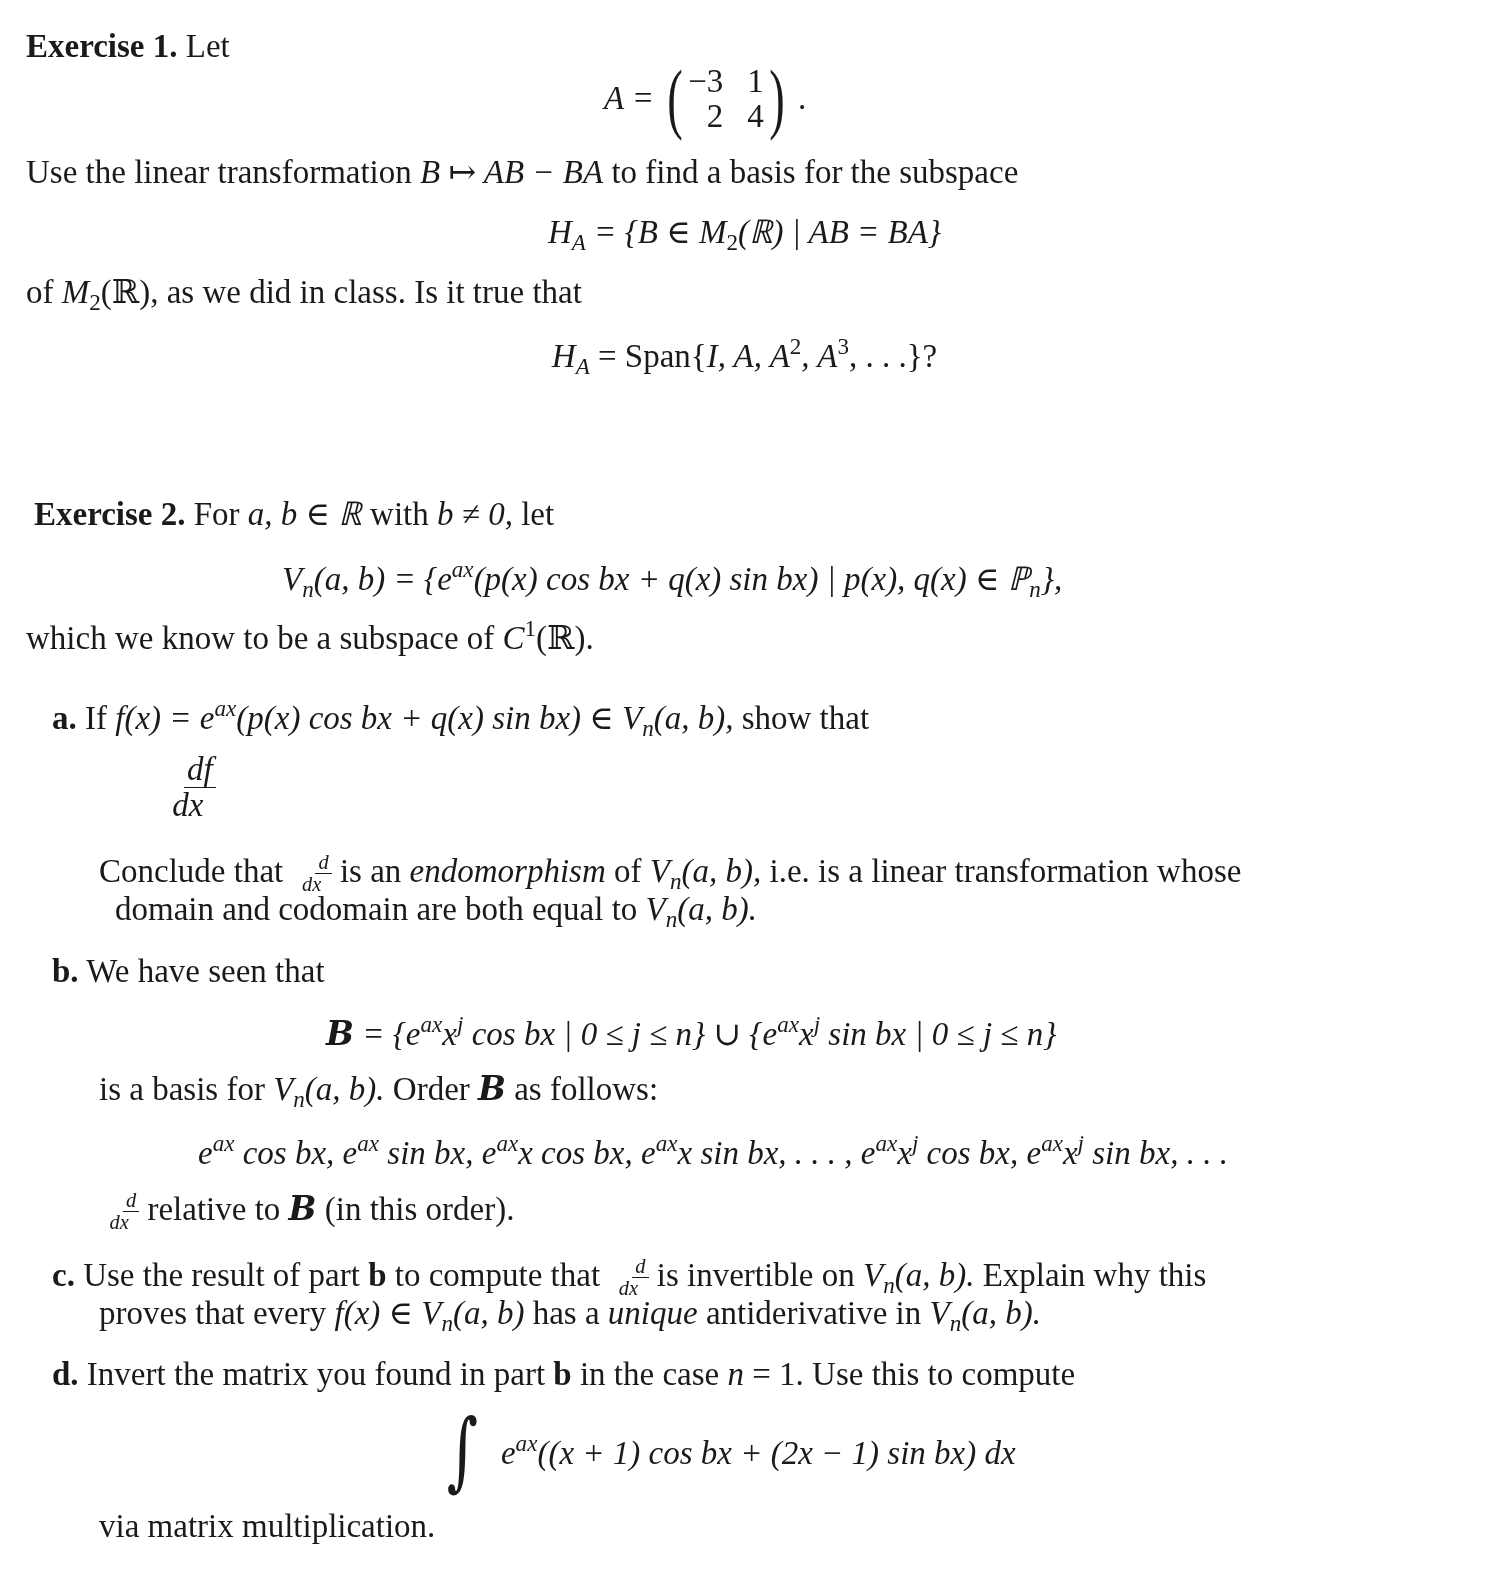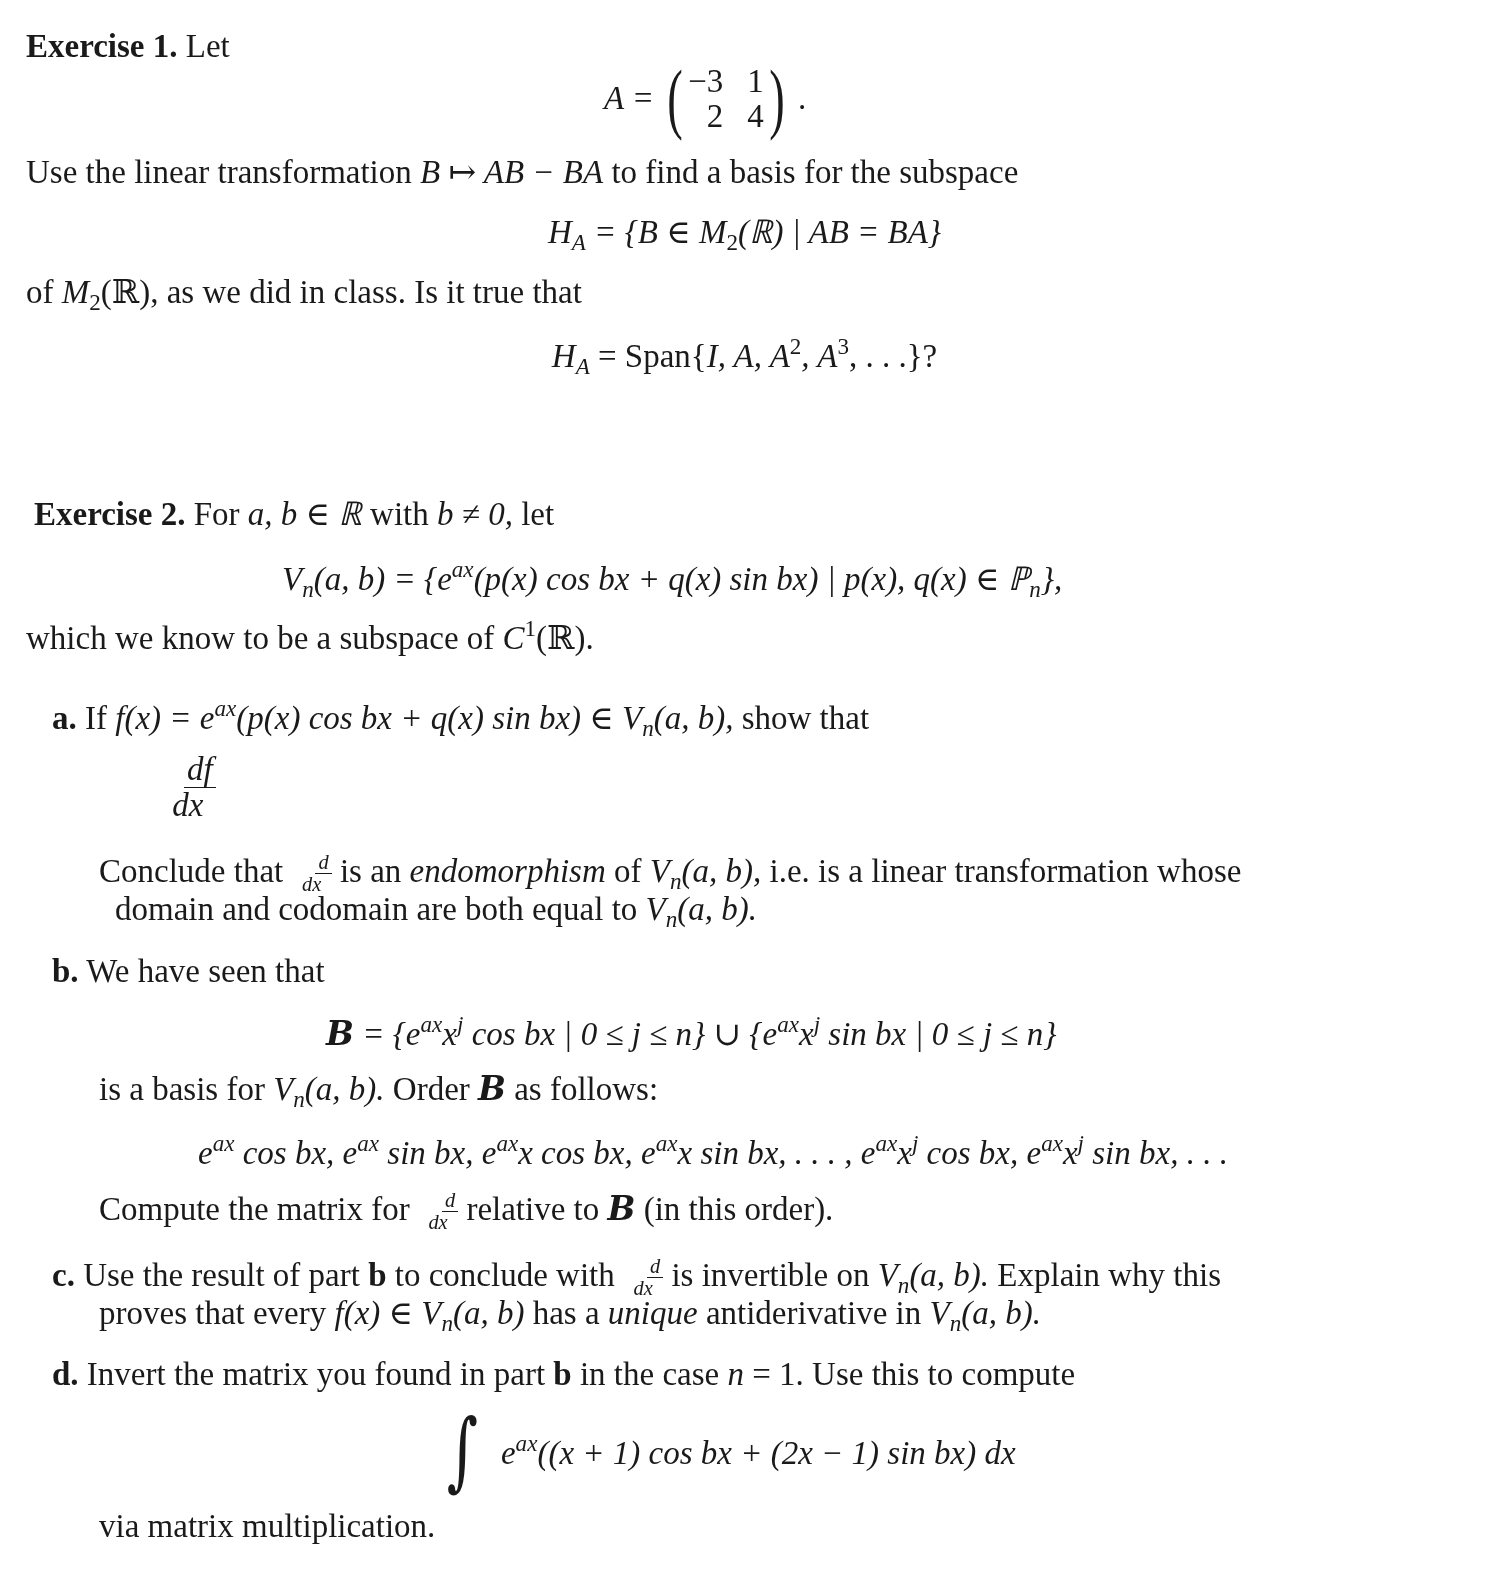--- a/index.html
+++ b/index.html
@@ -134,35 +134,34 @@
   <span>as follows:</span>
 </div>
 
 <div class="line" style="left:198px; top:1132px;">
   <span class="m">
     <span>e</span><span class="sup">ax</span><span> cos bx, </span><span>e</span><span class="sup">ax</span><span> sin bx, </span><span>e</span><span class="sup">ax</span><span>x cos bx, </span><span>e</span><span class="sup">ax</span><span>x sin bx, . . . , </span><span>e</span><span class="sup">ax</span><span>x</span><span class="sup">j</span><span> cos bx, </span><span>e</span><span class="sup">ax</span><span>x</span><span class="sup">j</span><span> sin bx, . . .</span>
   </span>
 </div>
 
 <div class="line" style="left:99px; top:1190px;">
-  <span>Compute the matrix for</span>
   <span class="frac small">
     <span class="num">d</span>
     <span class="den">dx</span>
   </span>
   <span>relative to</span>
   <span class="cal">B</span>
   <span>(in this order).</span>
 </div>
 
 <div class="line" style="left:52px; top:1256px;">
   <b>c.</b>
   <span>Use the result of part</span>
   <b>b</b>
-  <span>to conclude with</span>
+  <span>to compute that</span>
   <span class="frac small">
     <span class="num">d</span>
     <span class="den">dx</span>
   </span>
   <span>is invertible on</span>
   <span class="m"><span>V</span><span class="sub">n</span><span>(a, b).</span></span>
   <span>Explain why this</span>
 </div>
 
 <div class="line" style="left:99px; top:1297px;">

